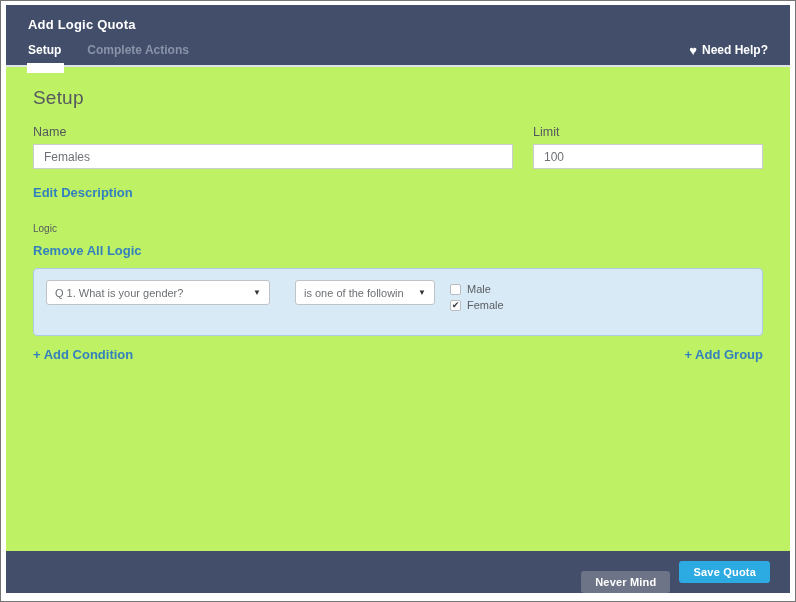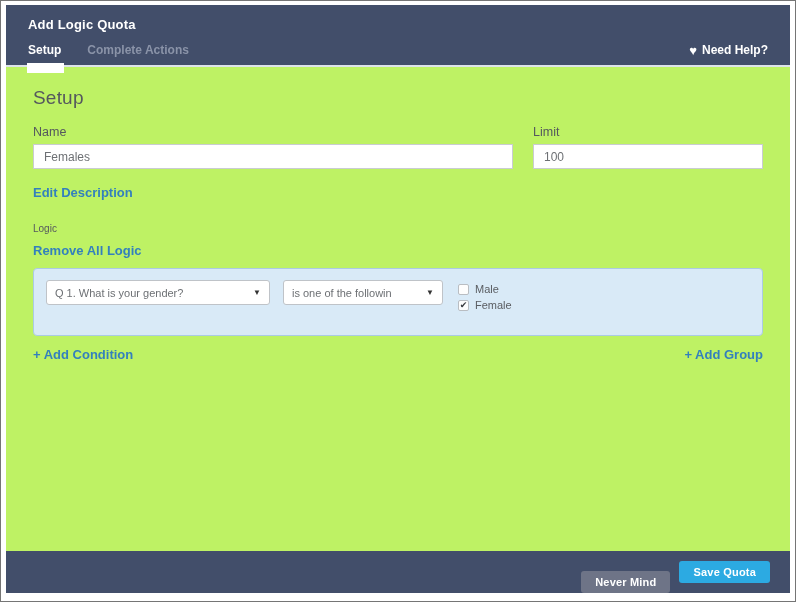--- a/index.html
+++ b/index.html
@@ -64,21 +64,21 @@
     padding:11px 12px 24px 12px;display:flex;align-items:flex-start;gap:13px;
   }
   .select{
     height:25px;background:#fff;border:1px solid #bfc3c8;border-radius:3px;
     display:flex;align-items:center;padding:0 8px;font-size:11px;color:#6d7074;
     cursor:pointer;box-sizing:border-box;white-space:nowrap;overflow:hidden;
   }
   .select .sel-text{flex:1 1 auto;overflow:hidden;text-overflow:clip;}
   .select .caret{flex:0 0 auto;font-size:8px;color:#333;margin-left:8px;}
   .sel-question{width:224px;}
-  .sel-operator{width:160px;}
+  .sel-operator{width:140px;margin-left:12px;}
   .options{display:flex;flex-direction:column;gap:4px;margin-left:2px;margin-top:3px;}
   .opt-row{display:flex;align-items:center;gap:6px;}
   .cbx{
     width:11px;height:11px;border:1px solid #b9bdc2;border-radius:2px;background:#fdfdfd;
     display:flex;align-items:center;justify-content:center;font-size:9px;line-height:1;
     color:#3a3d41;cursor:pointer;box-sizing:border-box;
   }
   .opt-label{font-size:11px;color:#5a5d62;}
   .links-row{display:flex;justify-content:space-between;margin-top:11px;}
   

